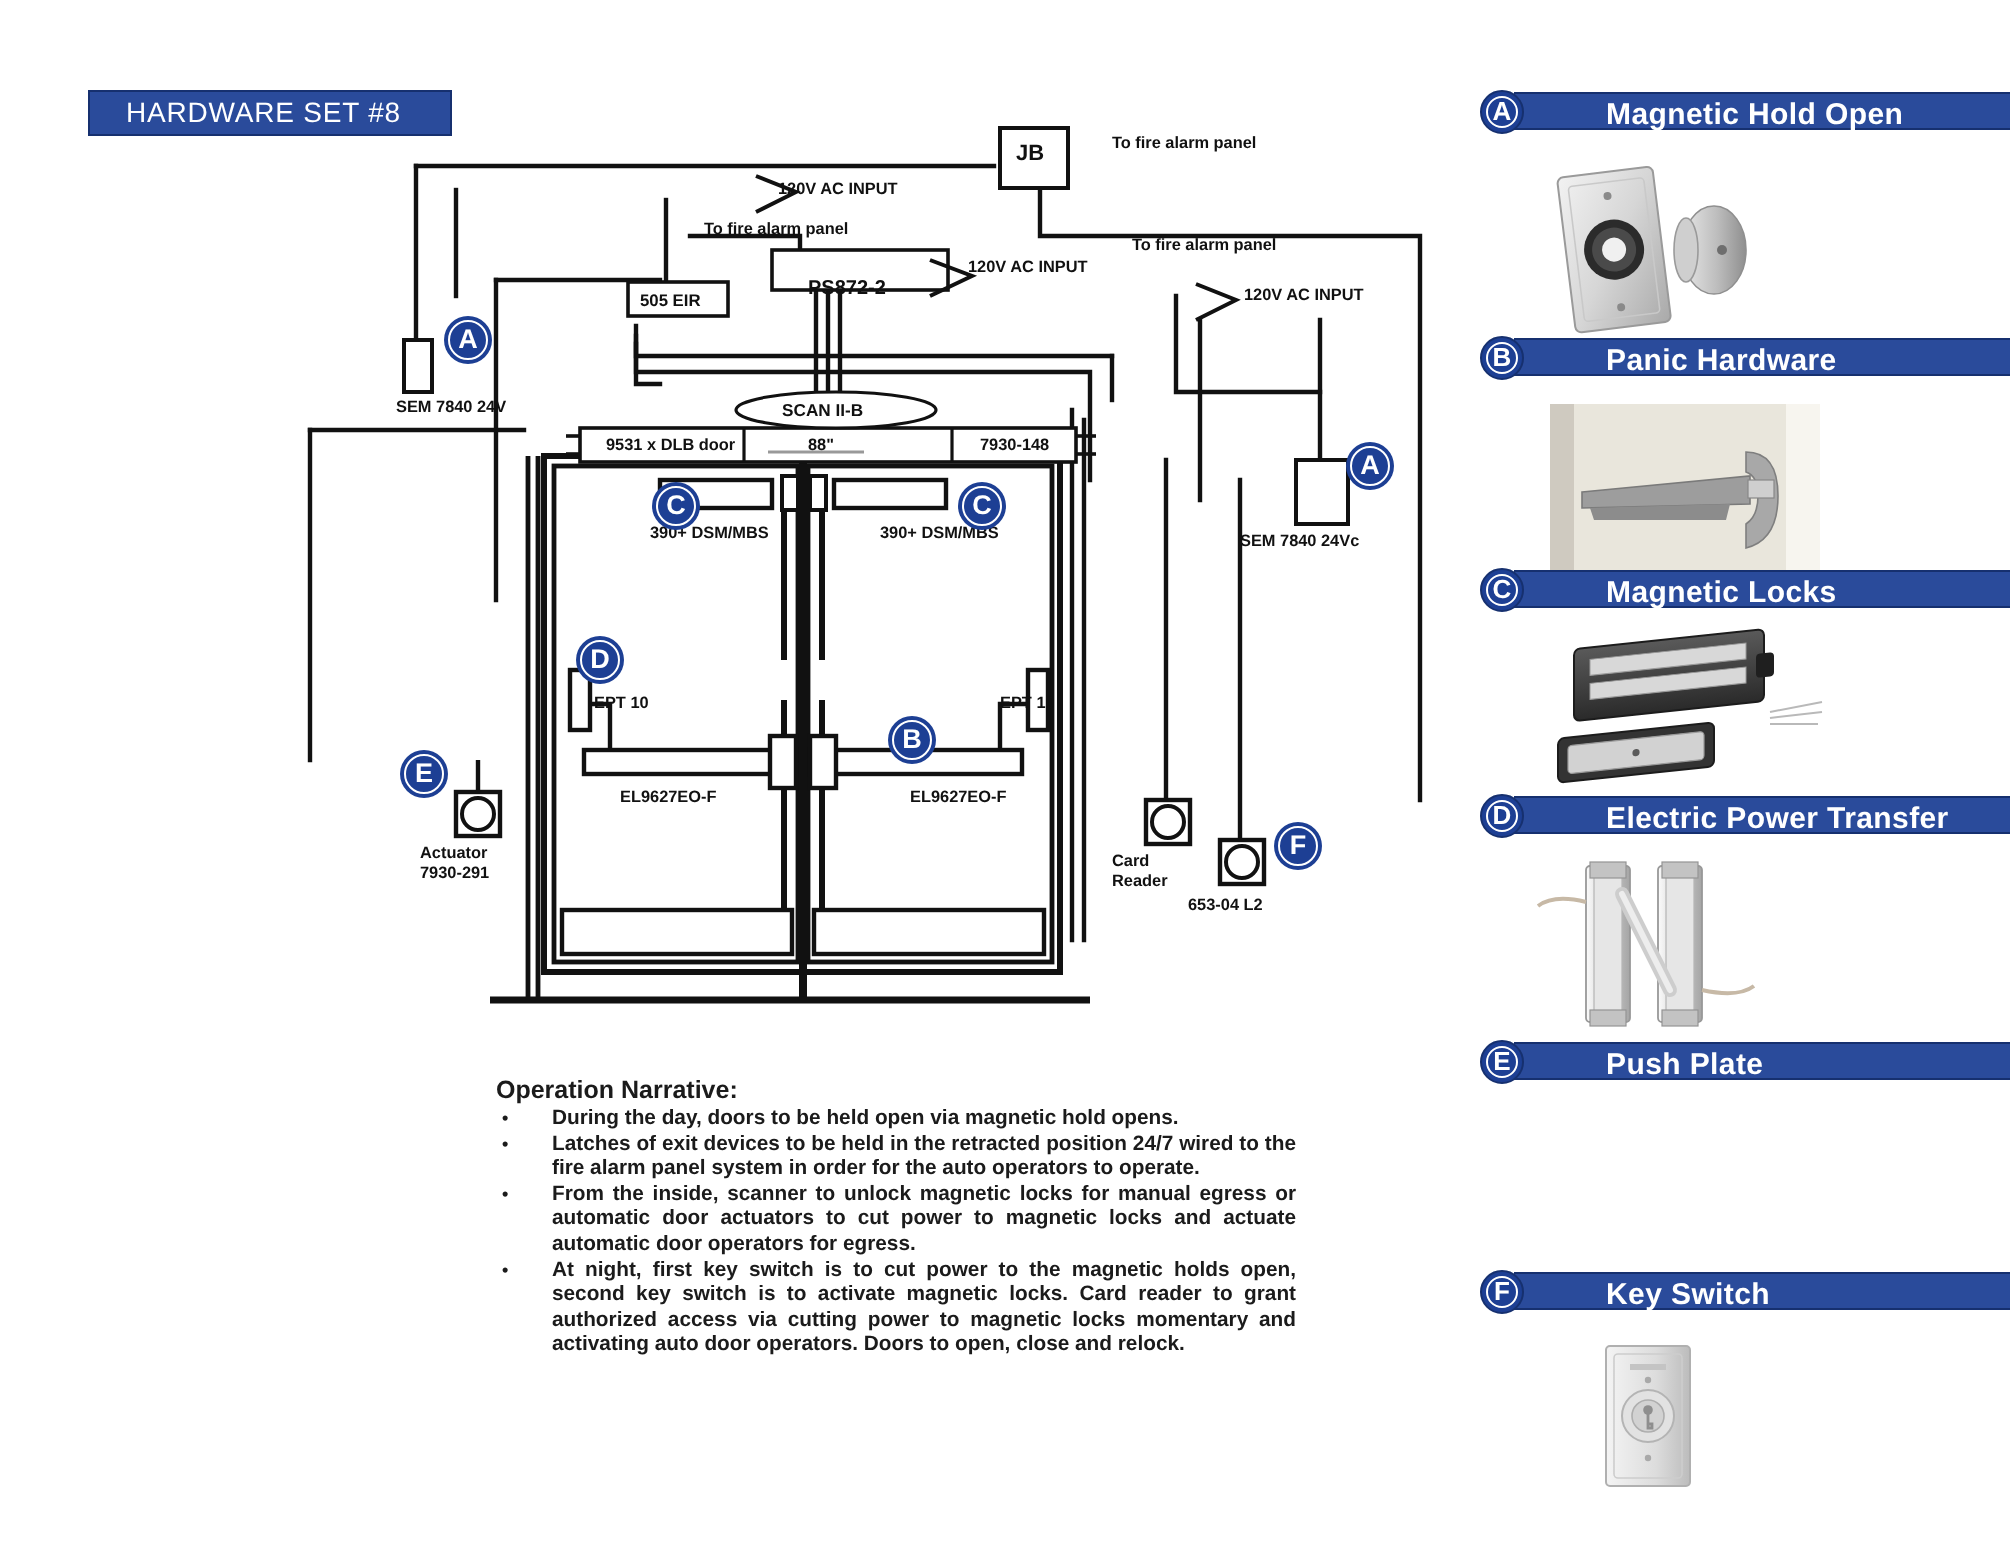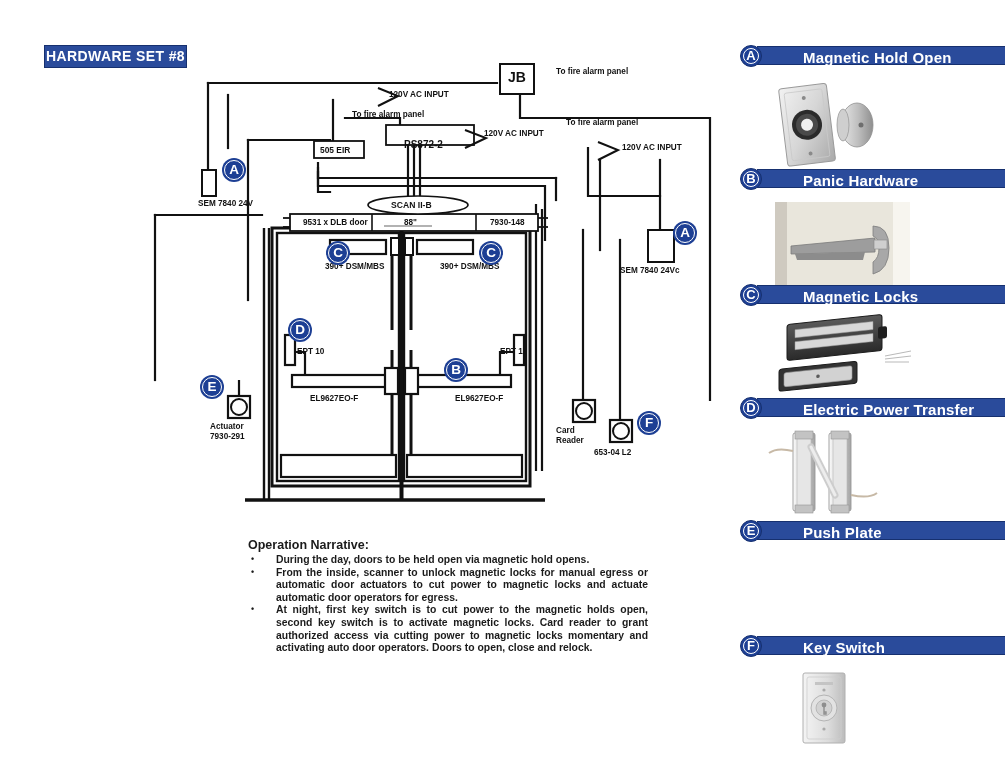--- a/index.html
+++ b/index.html
@@ -13,29 +13,29 @@
   #page {
     position: relative;
     width: 1005px; height: 776px;
     background: #fff;
   }
 
   
   #hardware-set-title {
     position: absolute;
     left: 44px; top: 45px;
-    width: 143px; height: 23px;
+    width: 182px; height: 23px;
     background: #2a4b9b;
     border: 1px solid #16306f;
     color: #ffffff;
     font-size: 14px;
-    font-weight: bold;
+    font-weight: normal;
     letter-spacing: 0.4px;
     line-height: 21px;
-    padding-left: 1px;
+    padding-left: 18px;
   }
 
   
   #diagram { position: absolute; left: 0; top: 0; width: 720px; height: 530px; }
 
   
   #narrative {
     position: absolute;
     left: 248px; top: 538px;
     width: 400px;
@@ -257,21 +257,21 @@
       <circle cx="621" cy="431" r="8" stroke="#111" stroke-width="2" fill="#fff"></circle>
 
       <g stroke="#111" fill="none" stroke-width="2">
         <path d="M378,88 L398,96 L378,106"></path>
         <path d="M465,130 L486,138 L465,148"></path>
         <path d="M598,142 L618,150 L598,160"></path>
       </g>
     </svg>
 
     
-    <div class="dlabel" style="left:508px; top:72px; font-size:14px;">JB</div>
+    <div class="dlabel" style="left:508px; top:72px; font-size:11px;">JB</div>
     <div class="dlabel" style="left:556px; top:67px;">To fire alarm panel</div>
     <div class="dlabel" style="left:389px; top:90px;">120V AC INPUT</div>
     <div class="dlabel" style="left:352px; top:110px;">To fire alarm panel</div>
     <div class="dlabel" style="left:566px; top:118px;">To fire alarm panel</div>
     <div class="dlabel" style="left:404px; top:140px; font-size:10px;">PS872-2</div>
     <div class="dlabel" style="left:484px; top:129px;">120V AC INPUT</div>
     <div class="dlabel" style="left:622px; top:143px;">120V AC INPUT</div>
     <div class="dlabel" style="left:320px; top:145px; font-size:8.4px;">505 EIR</div>
     <div class="dlabel" style="left:391px; top:200px; font-size:8.6px;">SCAN II-B</div>
 
@@ -302,20 +302,21 @@
     <div class="dbadge" style="left:288px; top:318px;"><span class="ring"></span><span>D</span></div>
     <div class="dbadge" style="left:444px; top:358px;"><span class="ring"></span><span>B</span></div>
     <div class="dbadge" style="left:200px; top:375px;"><span class="ring"></span><span>E</span></div>
     <div class="dbadge" style="left:637px; top:411px;"><span class="ring"></span><span>F</span></div>
   </div>
 
   <div id="narrative">
     <h2>Operation Narrative:</h2>
     <ul>
       <li>During the day, doors to be held open via magnetic hold opens.</li>
+      <li>Latches of exit devices to be held in the retracted position 24/7 wired to the fire alarm panel system in order for the auto operators to operate.</li>
       <li>From the inside, scanner to unlock magnetic locks for manual egress or automatic door actuators to cut power to magnetic locks and actuate automatic door operators for egress.</li>
       <li>At night, first key switch is to cut power to the magnetic holds open, second key switch is to activate magnetic locks. Card reader to grant authorized access via cutting power to magnetic locks momentary and activating auto door operators. Doors to open, close and relock.</li>
     </ul>
   </div>
 
   <div id="catalog">
 
     <div class="cat-item" style="top:45px;">
       <div class="cat-head">
         <div class="cat-bar"></div>

